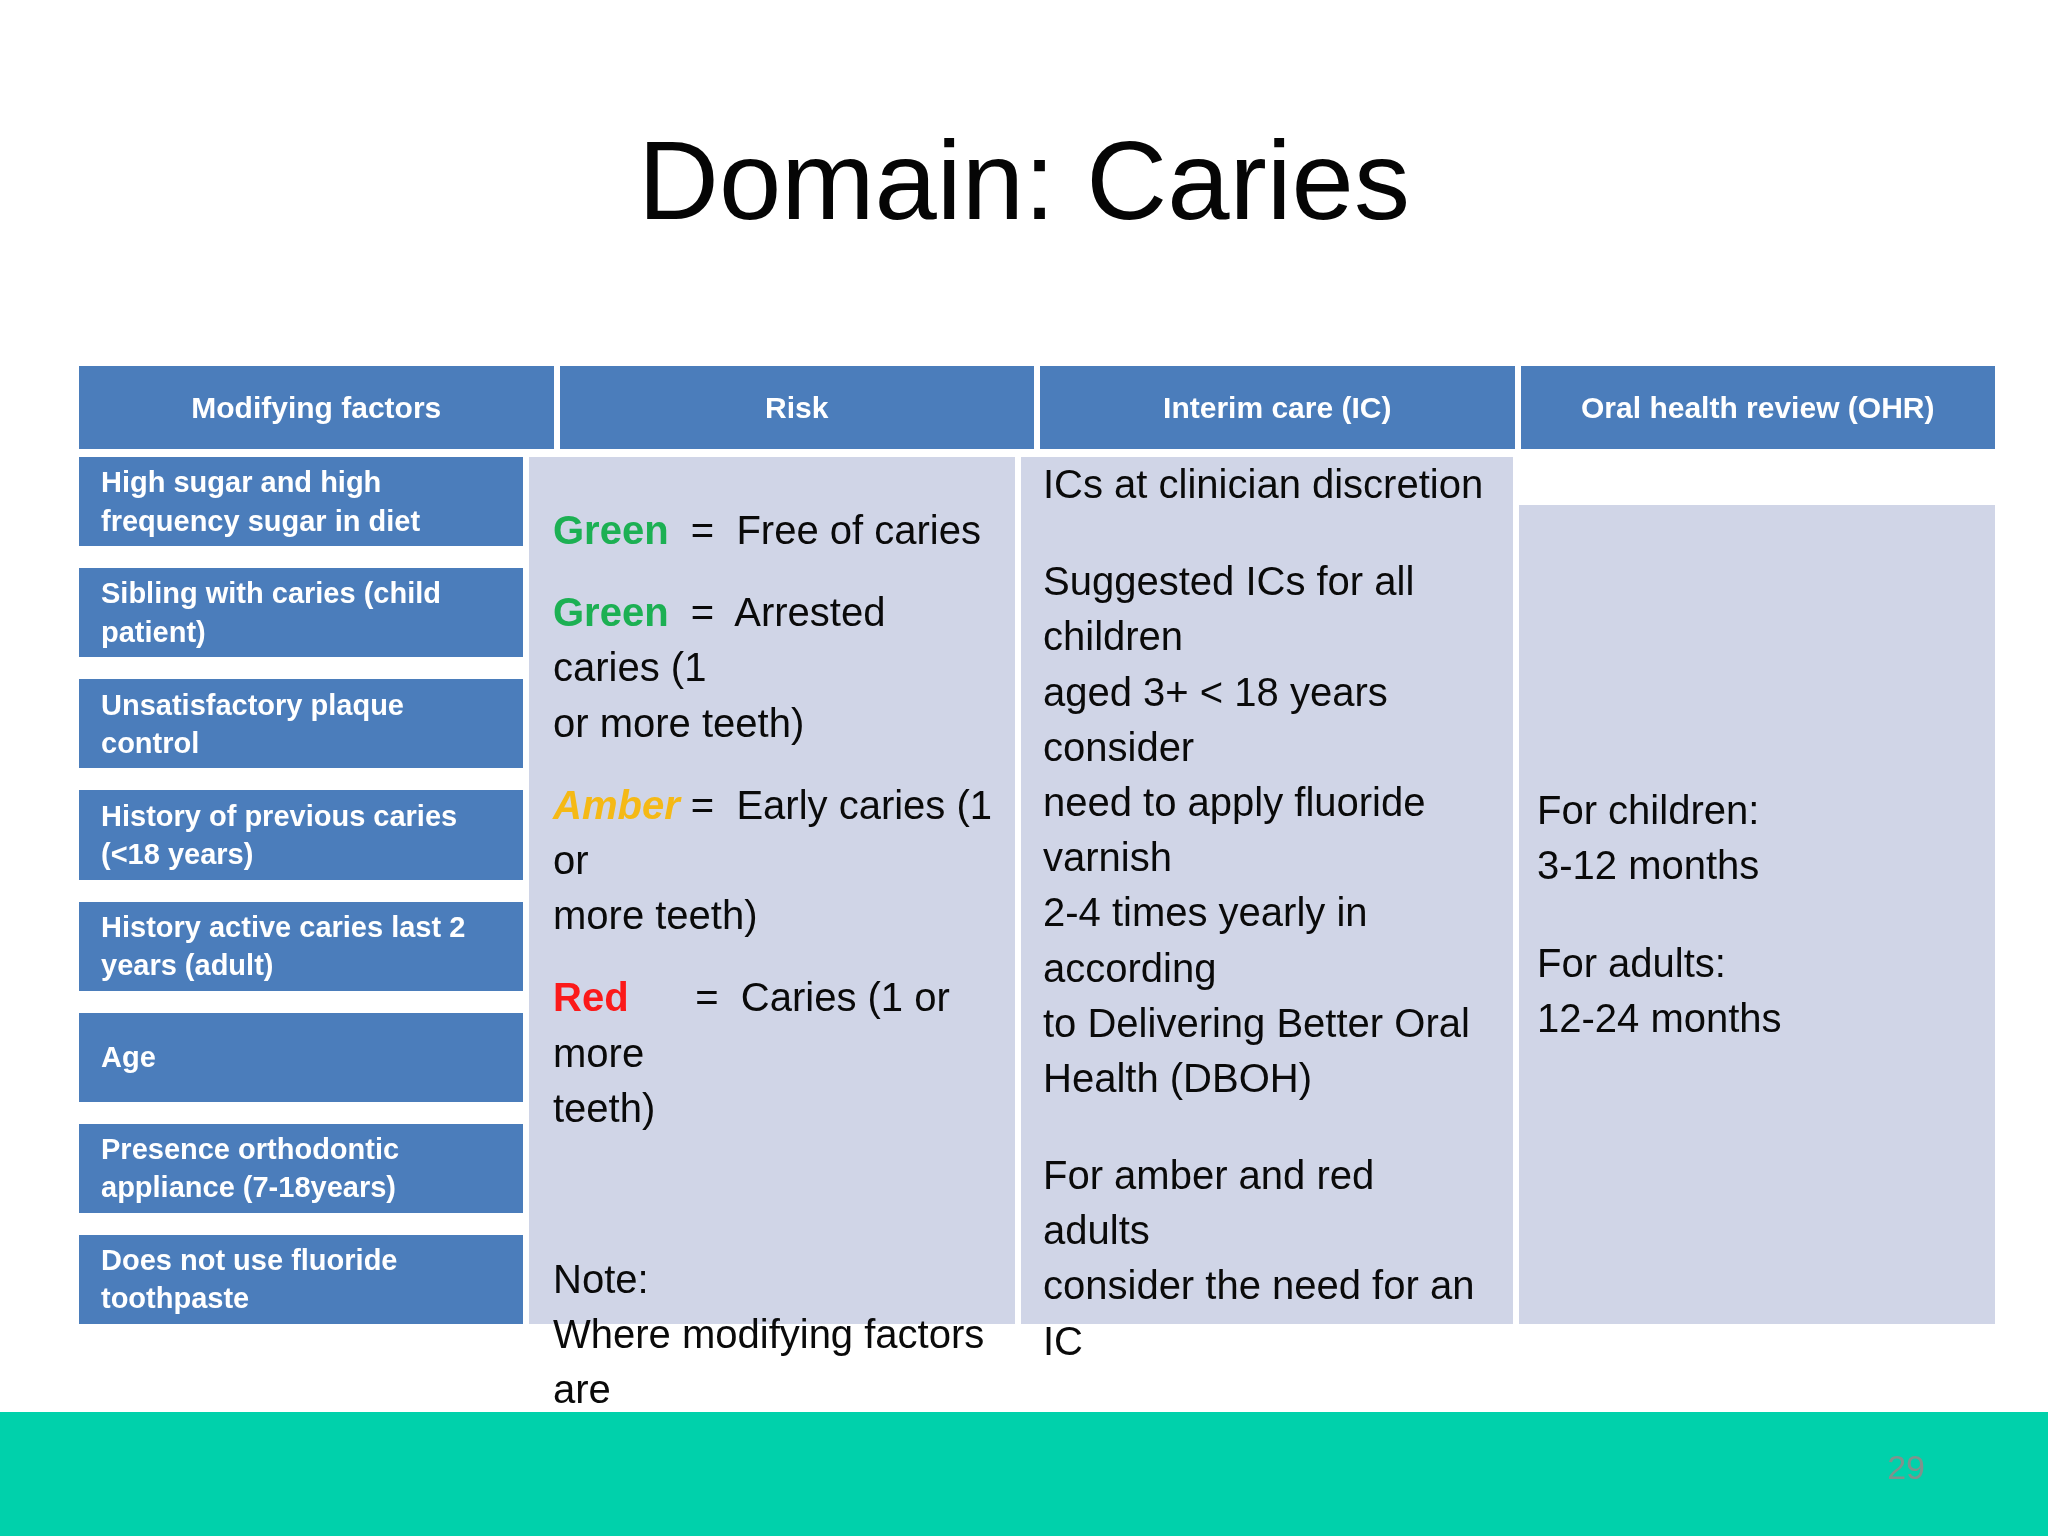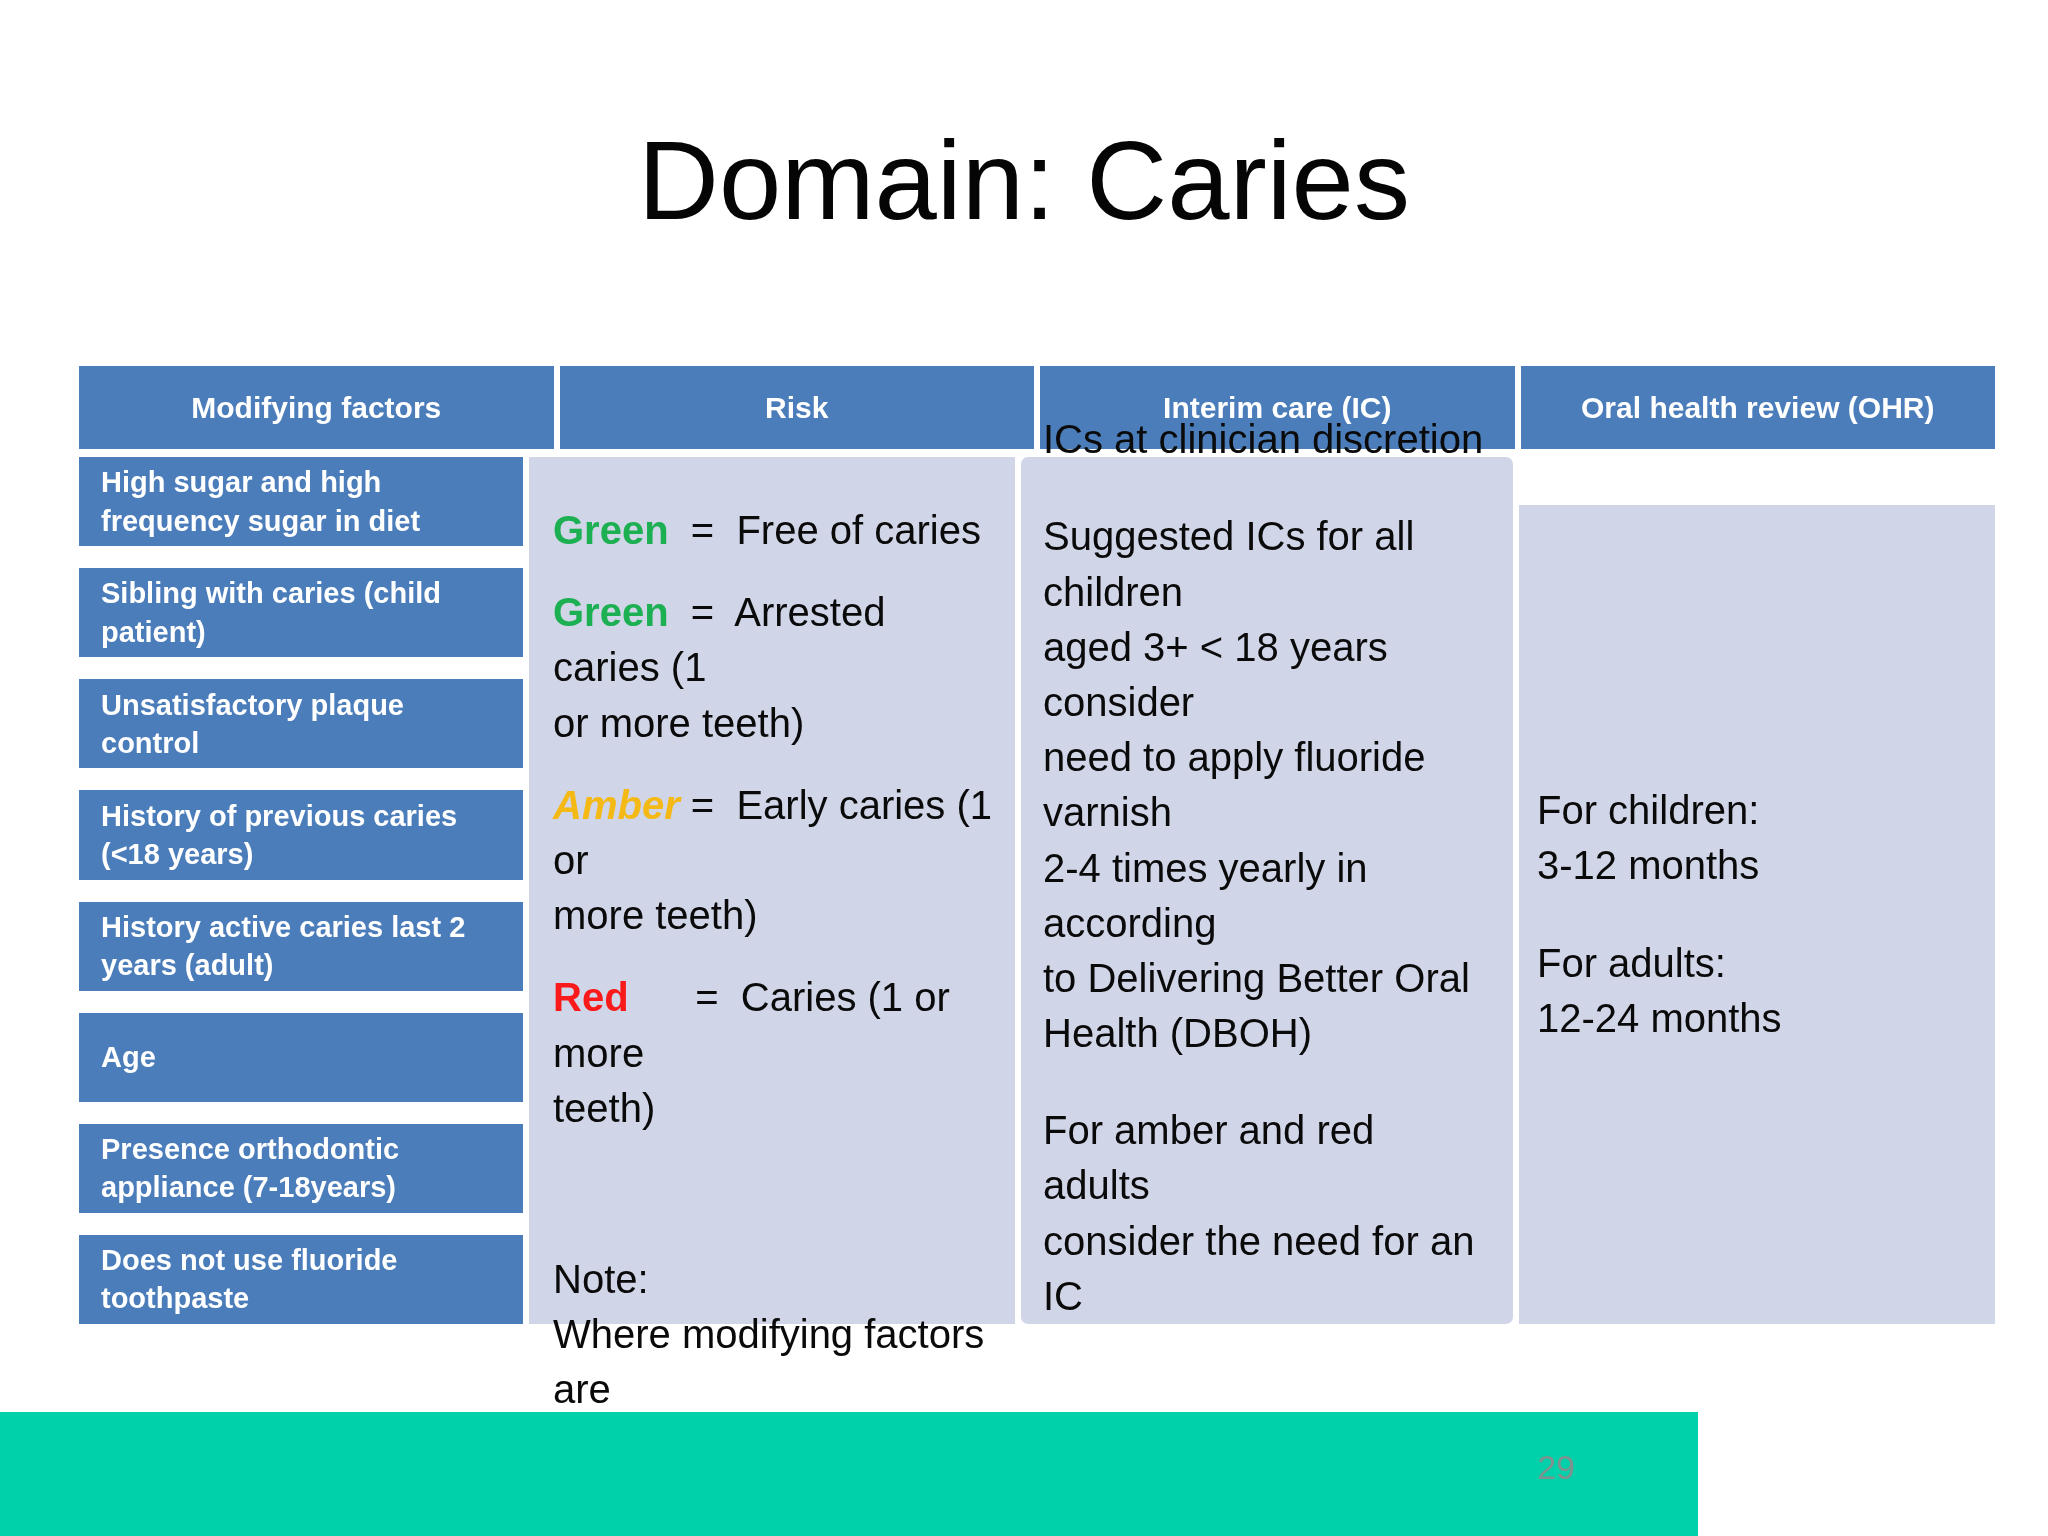--- a/index.html
+++ b/index.html
@@ -94,41 +94,40 @@
   .risk-label{
     font-weight:bold;
   }
   .risk-note{
     white-space:pre-wrap;
     margin-top:116px;
   }
   .ic-cell{
     display:flex;
     flex-direction:column;
-    justify-content:flex-end;
+    justify-content:space-between;
     padding:0 26px 0 22px;
-    border-radius:7px;
   }
   .ohr-cell{
     display:flex;
     flex-direction:column;
     justify-content:center;
     padding:0 14px 0 18px;
     margin-top:48px;
   }
   .para{
     white-space:pre-wrap;
   }
   .ic-cell .para + .para{margin-top:42px;}
   .ohr-cell .para + .para{margin-top:42px;}
   .footer{
     position:absolute;
     left:0;
     top:1412px;
-    width:1698px;
+    width:2048px;
     height:124px;
     background:var(--footer-teal);
   }
   .page-number{
     position:absolute;
     top:36px;
     right:123px;
     font-size:34px;
     color:var(--page-number-gray);
   }

